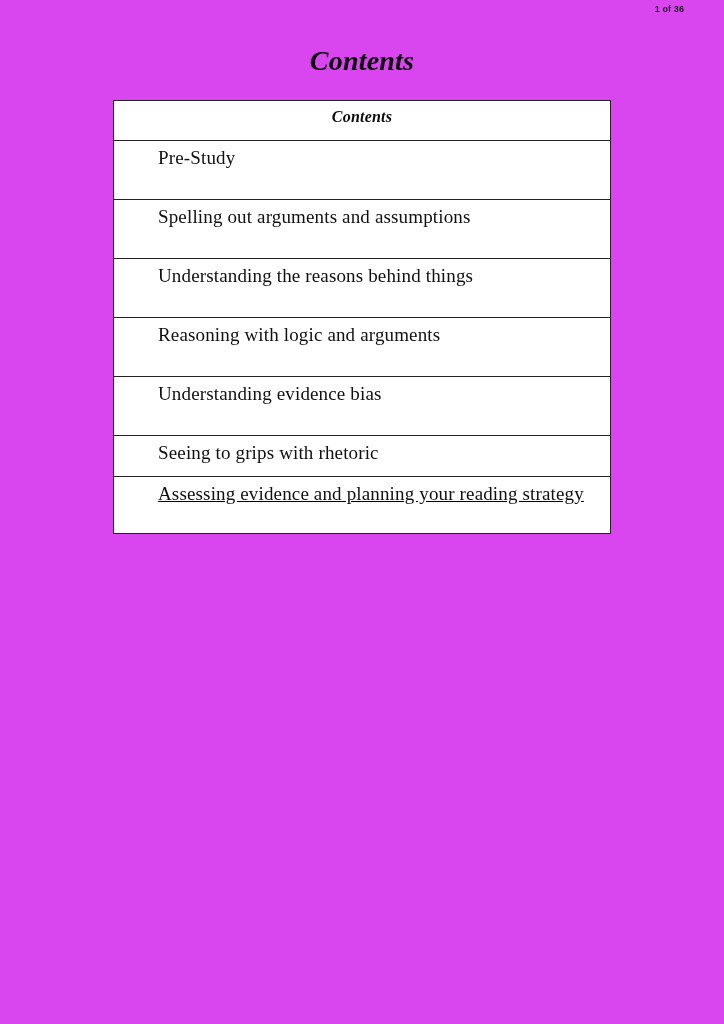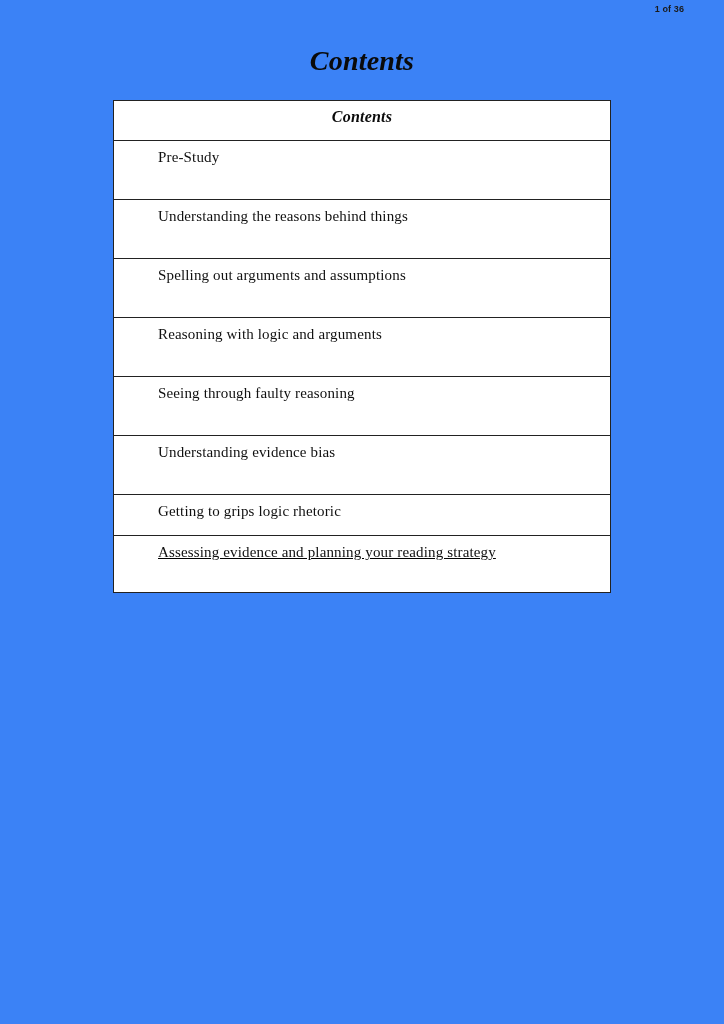--- a/index.html
+++ b/index.html
@@ -13,21 +13,21 @@
     background: #ffffff;
     font-family: "Liberation Serif", "DejaVu Serif", serif;
     color: #000000;
     position: relative;
     overflow: hidden;
   }
 
   .page {
     position: absolute;
     inset: 0;
-    background: #3b82f6;
+    background: #d946ef;
   }
 
   
   .page-indicator {
     position: absolute;
     top: 3px;
     right: 40px;
     font-family: "Liberation Sans", "DejaVu Sans", sans-serif;
     font-size: 9px;
     font-weight: bold;
@@ -81,21 +81,21 @@
     font-style: italic;
     font-size: 16px;
     line-height: 20px;
     padding-top: 6px;
     color: #0a0a0a;
     letter-spacing: 0.2px;
   }
 
   .toc-row-cell .cell-text {
     display: block;
-    font-size: 15px;
+    font-size: 19px;
     line-height: 21px;
     padding: 6px 10px 0 44px;
     color: #101010;
     letter-spacing: 0.15px;
     white-space: nowrap;
   }
 
   
   .h-tall  { height: 58px; }
   .h-short { height: 40px; }
@@ -119,46 +119,41 @@
       </tr>
     </thead>
     <tbody>
       <tr>
         <td class="toc-row-cell h-tall">
           <span class="cell-text">Pre-Study</span>
         </td>
       </tr>
       <tr>
         <td class="toc-row-cell h-tall">
-          <span class="cell-text">Understanding the reasons behind things</span>
+          <span class="cell-text">Spelling out arguments and assumptions</span>
         </td>
       </tr>
       <tr>
         <td class="toc-row-cell h-tall">
-          <span class="cell-text">Spelling out arguments and assumptions</span>
+          <span class="cell-text">Understanding the reasons behind things</span>
         </td>
       </tr>
       <tr>
         <td class="toc-row-cell h-tall">
           <span class="cell-text">Reasoning with logic and arguments</span>
         </td>
       </tr>
       <tr>
         <td class="toc-row-cell h-tall">
-          <span class="cell-text">Seeing through faulty reasoning</span>
-        </td>
-      </tr>
-      <tr>
-        <td class="toc-row-cell h-tall">
           <span class="cell-text">Understanding evidence bias</span>
         </td>
       </tr>
       <tr>
         <td class="toc-row-cell h-short">
-          <span class="cell-text">Getting to grips logic rhetoric</span>
+          <span class="cell-text">Seeing to grips with rhetoric</span>
         </td>
       </tr>
       <tr>
         <td class="toc-row-cell h-last">
           <span class="cell-text">Assessing evidence and planning your reading strategy</span>
         </td>
       </tr>
     </tbody>
   </table>
 

